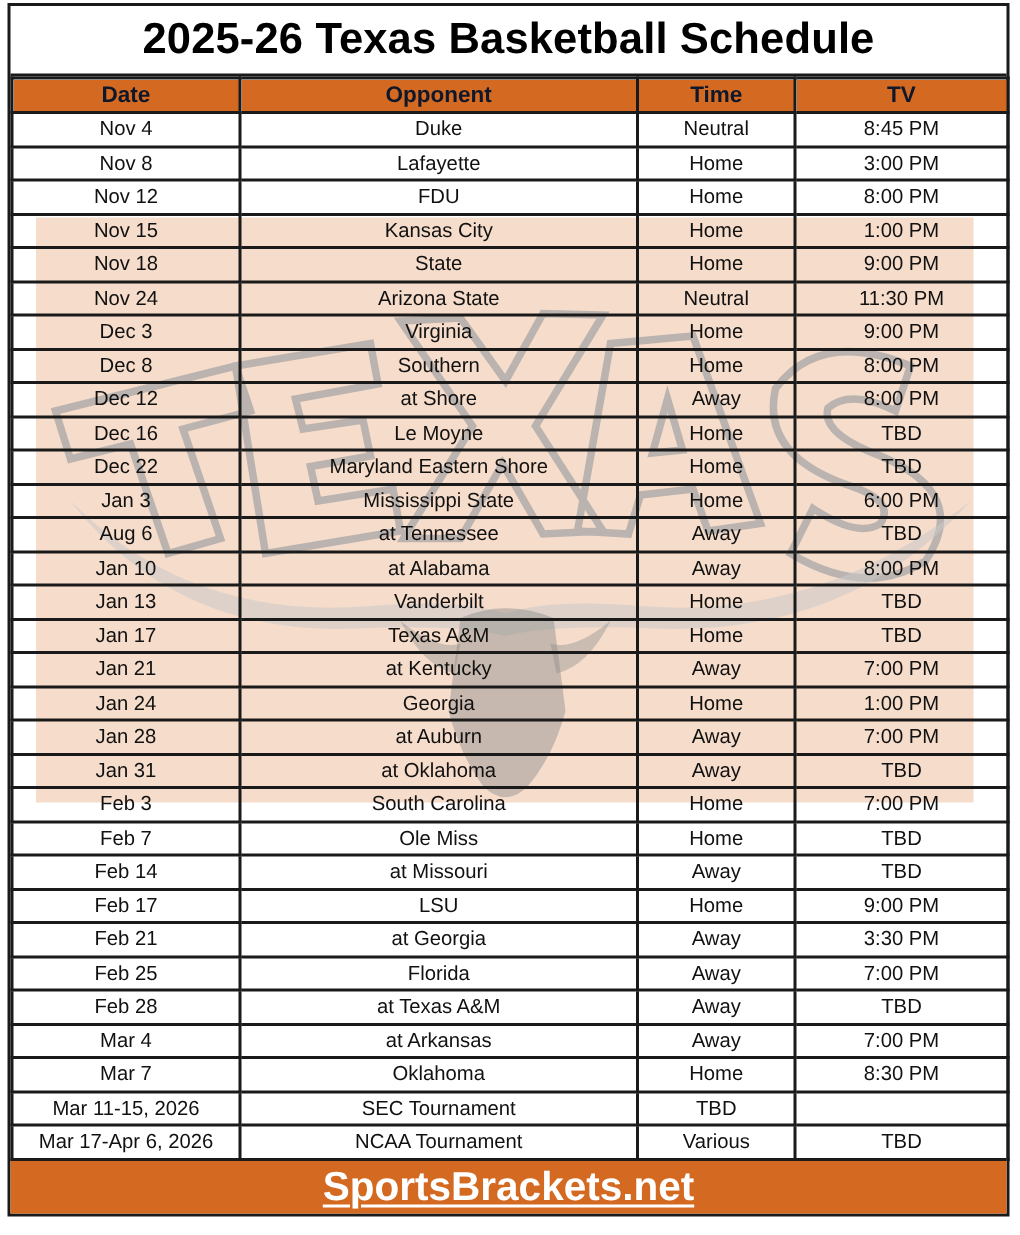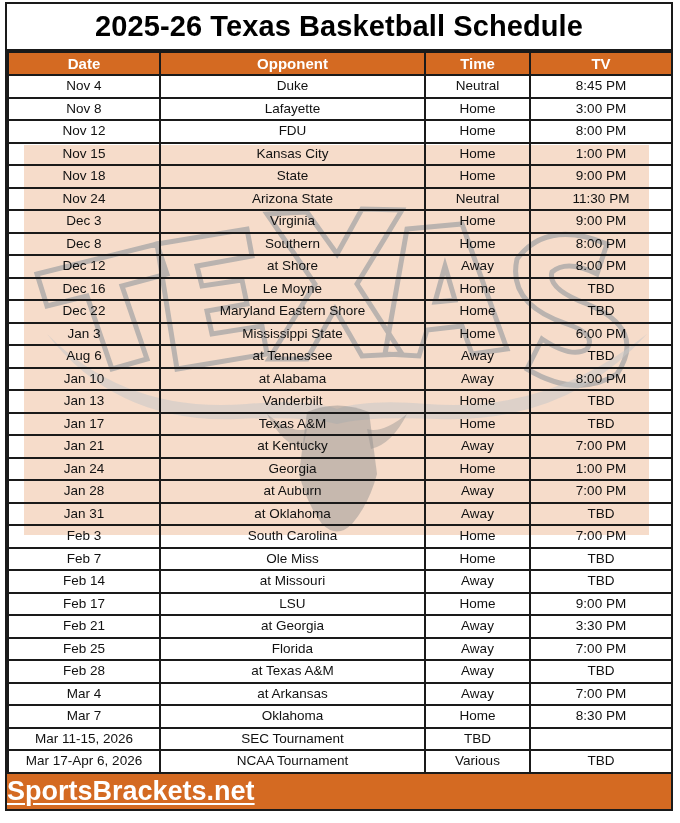--- a/index.html
+++ b/index.html
@@ -21,32 +21,32 @@
   .watermark { position: absolute; left: 0; top: 0; width: 664px; height: 805px; z-index: 1; pointer-events: none; }
   table.sched {
     position: absolute; left: 0; top: 47px; width: 664px;
     border-collapse: collapse; table-layout: fixed; z-index: 2;
   }
   table.sched th, table.sched td {
     border: 2px solid #1a1a1a; text-align: center; padding: 0;
     white-space: nowrap; overflow: hidden;
   }
   table.sched th {
-    background: #d46a22; color: #ffffff; font-weight: bold; font-size: 15px; height: 21px;
+    background: #d46a22; color: #0f172a; font-weight: bold; font-size: 15px; height: 21px;
   }
   table.sched td {
     font-size: 13.5px; color: #111; height: 20.5px; line-height: 18px; background: transparent;
   }
   col.c-date { width: 152px; }
   col.c-opp { width: 265px; }
   col.c-time { width: 105px; }
   col.c-tv { width: 142px; }
   .footer {
     position: absolute; left: 0; right: 0; bottom: 0; height: 37px;
-    background: #d46a22; display: flex; align-items: center; 
+    background: #d46a22; display: flex; align-items: center; justify-content: center;
     border-top: 2px solid #1a1a1a; box-sizing: border-box; z-index: 3;
   }
   .footer a {
     color: #ffffff; font-weight: bold; font-size: 27px; text-decoration: underline;
     text-decoration-thickness: 2px; text-underline-offset: 3px;
   }
 </style>
 </head>
 <body>
 

